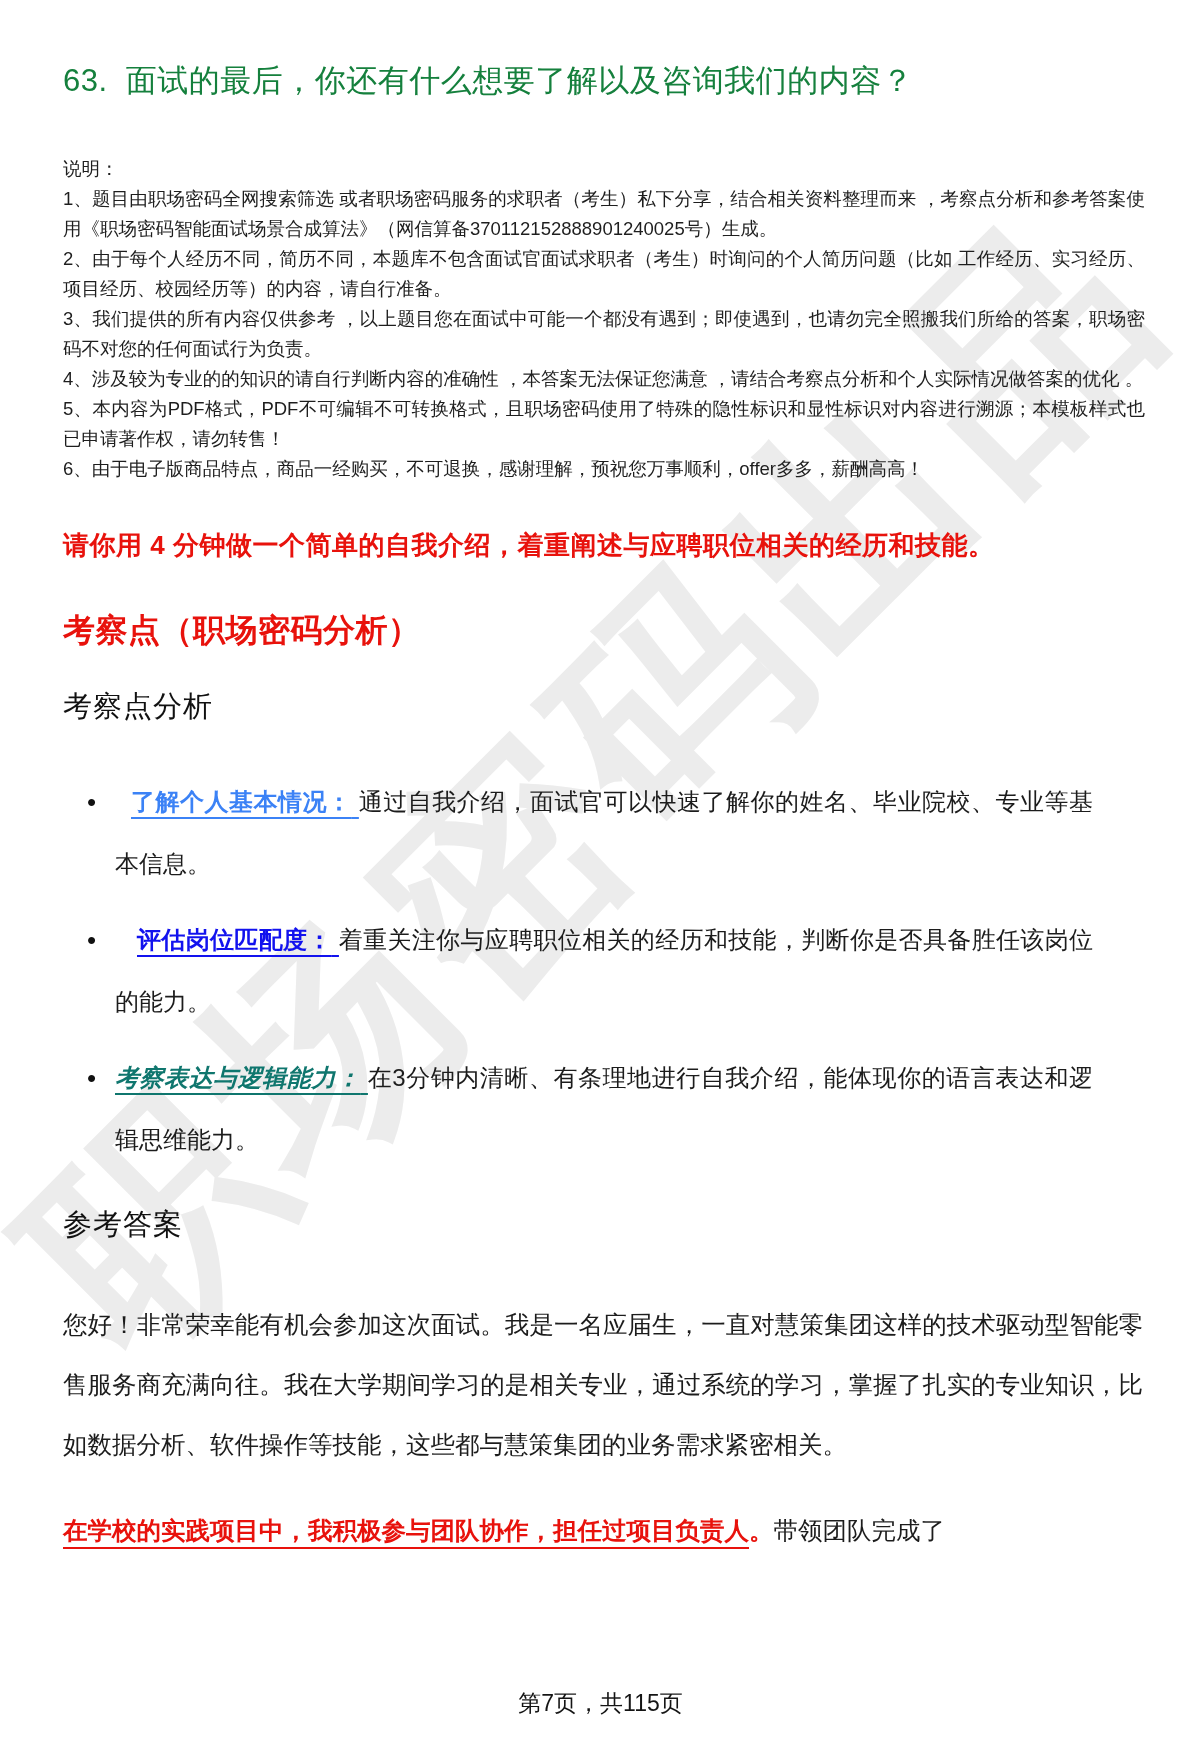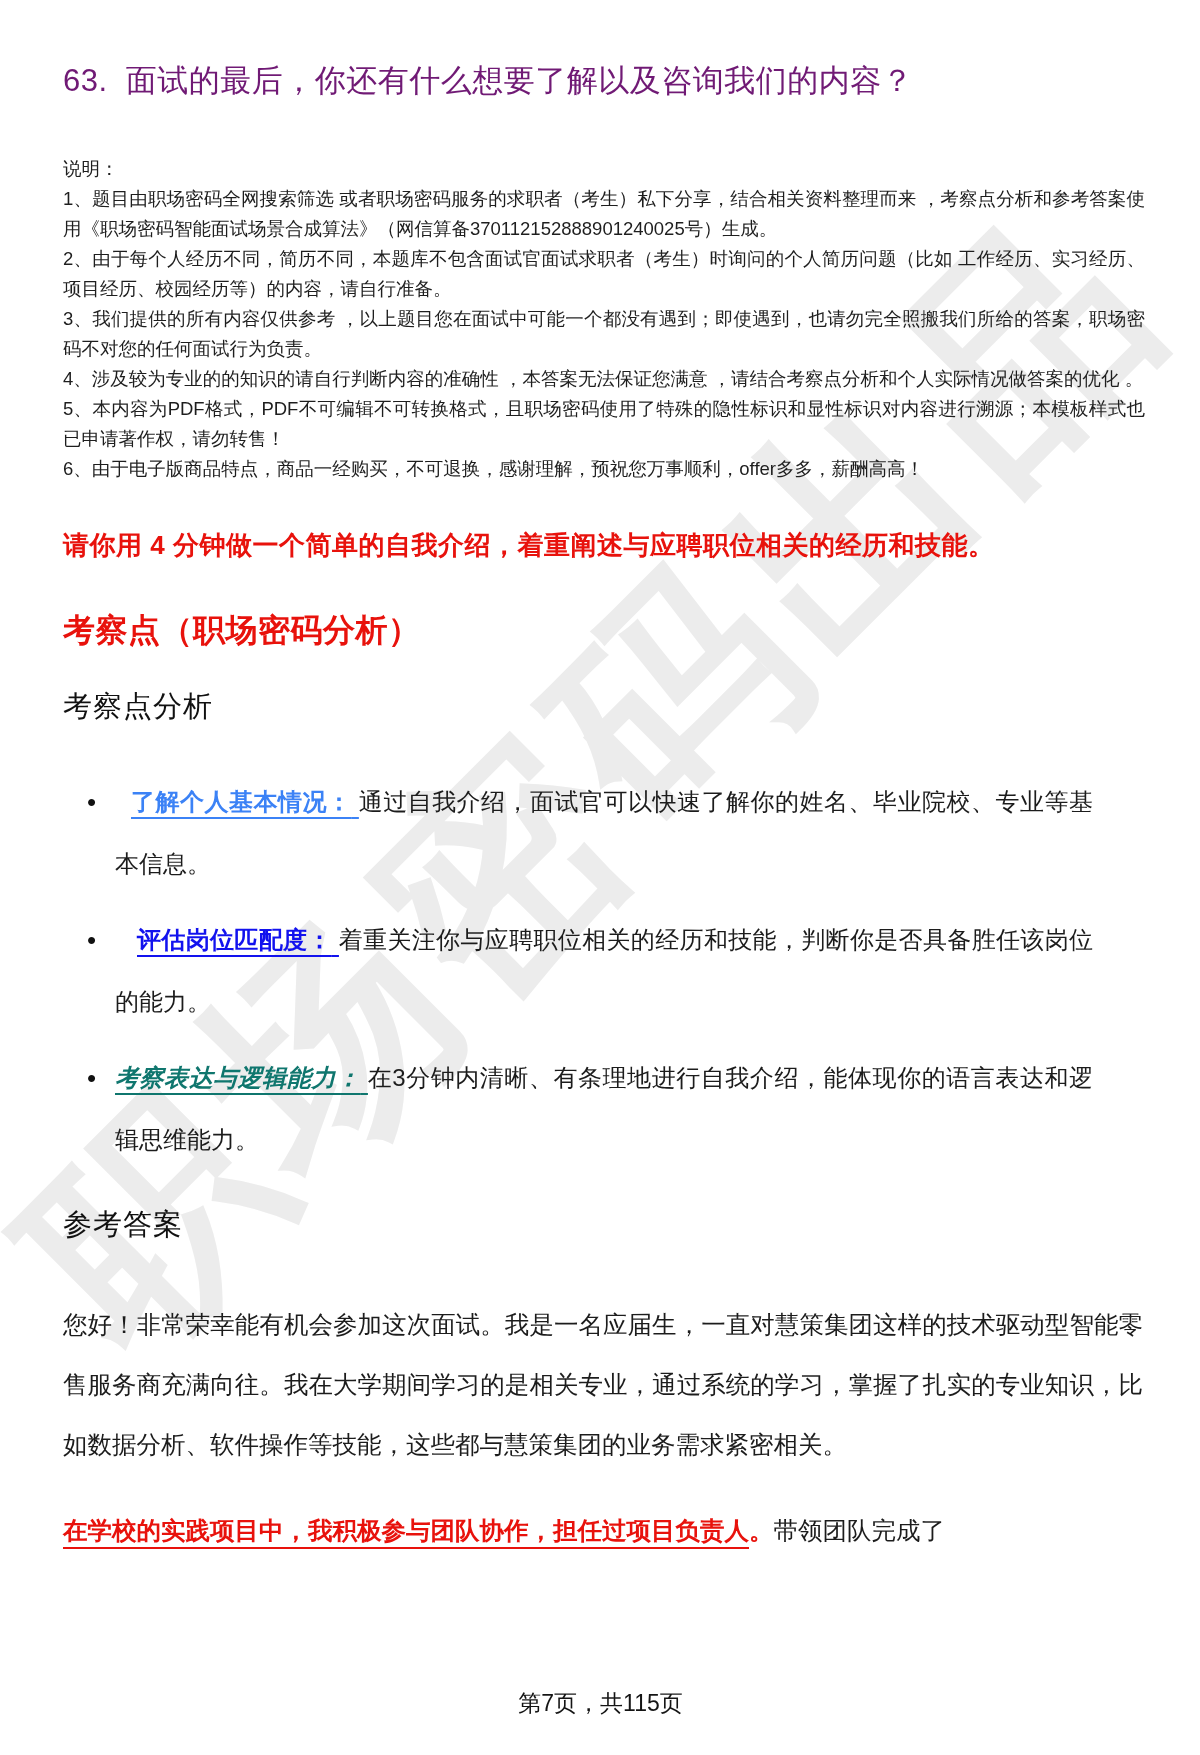--- a/index.html
+++ b/index.html
@@ -13,21 +13,21 @@
   }
   .watermark{
     position:absolute;top:780px;left:595px;
     transform:translate(-50%,-50%) rotate(-45deg);
     font-size:232px;font-weight:800;color:#ececec;
     white-space:nowrap;letter-spacing:14px;
     z-index:0;user-select:none;
   }
   .content{position:relative;z-index:1;padding:50px 58px 0 63px;}
   .title{
-    font-size:31px;font-weight:400;color:#701a75;
+    font-size:31px;font-weight:400;color:#15803d;
     white-space:pre-wrap;margin:10px 0 52px 0;letter-spacing:0.5px;
   }
   .notes{width:1082px;font-size:18.5px;line-height:30px;text-align:justify;color:#1e1e1e;}
   .notes .note-line{white-space:pre-wrap;}
   .q-highlight{
     margin-top:44px;font-size:26px;font-weight:700;color:#e8120c;
     white-space:pre-wrap;letter-spacing:0.5px;
   }
   .kaochadian{
     margin-top:46px;font-size:32px;font-weight:700;color:#e8120c;letter-spacing:0.5px;

